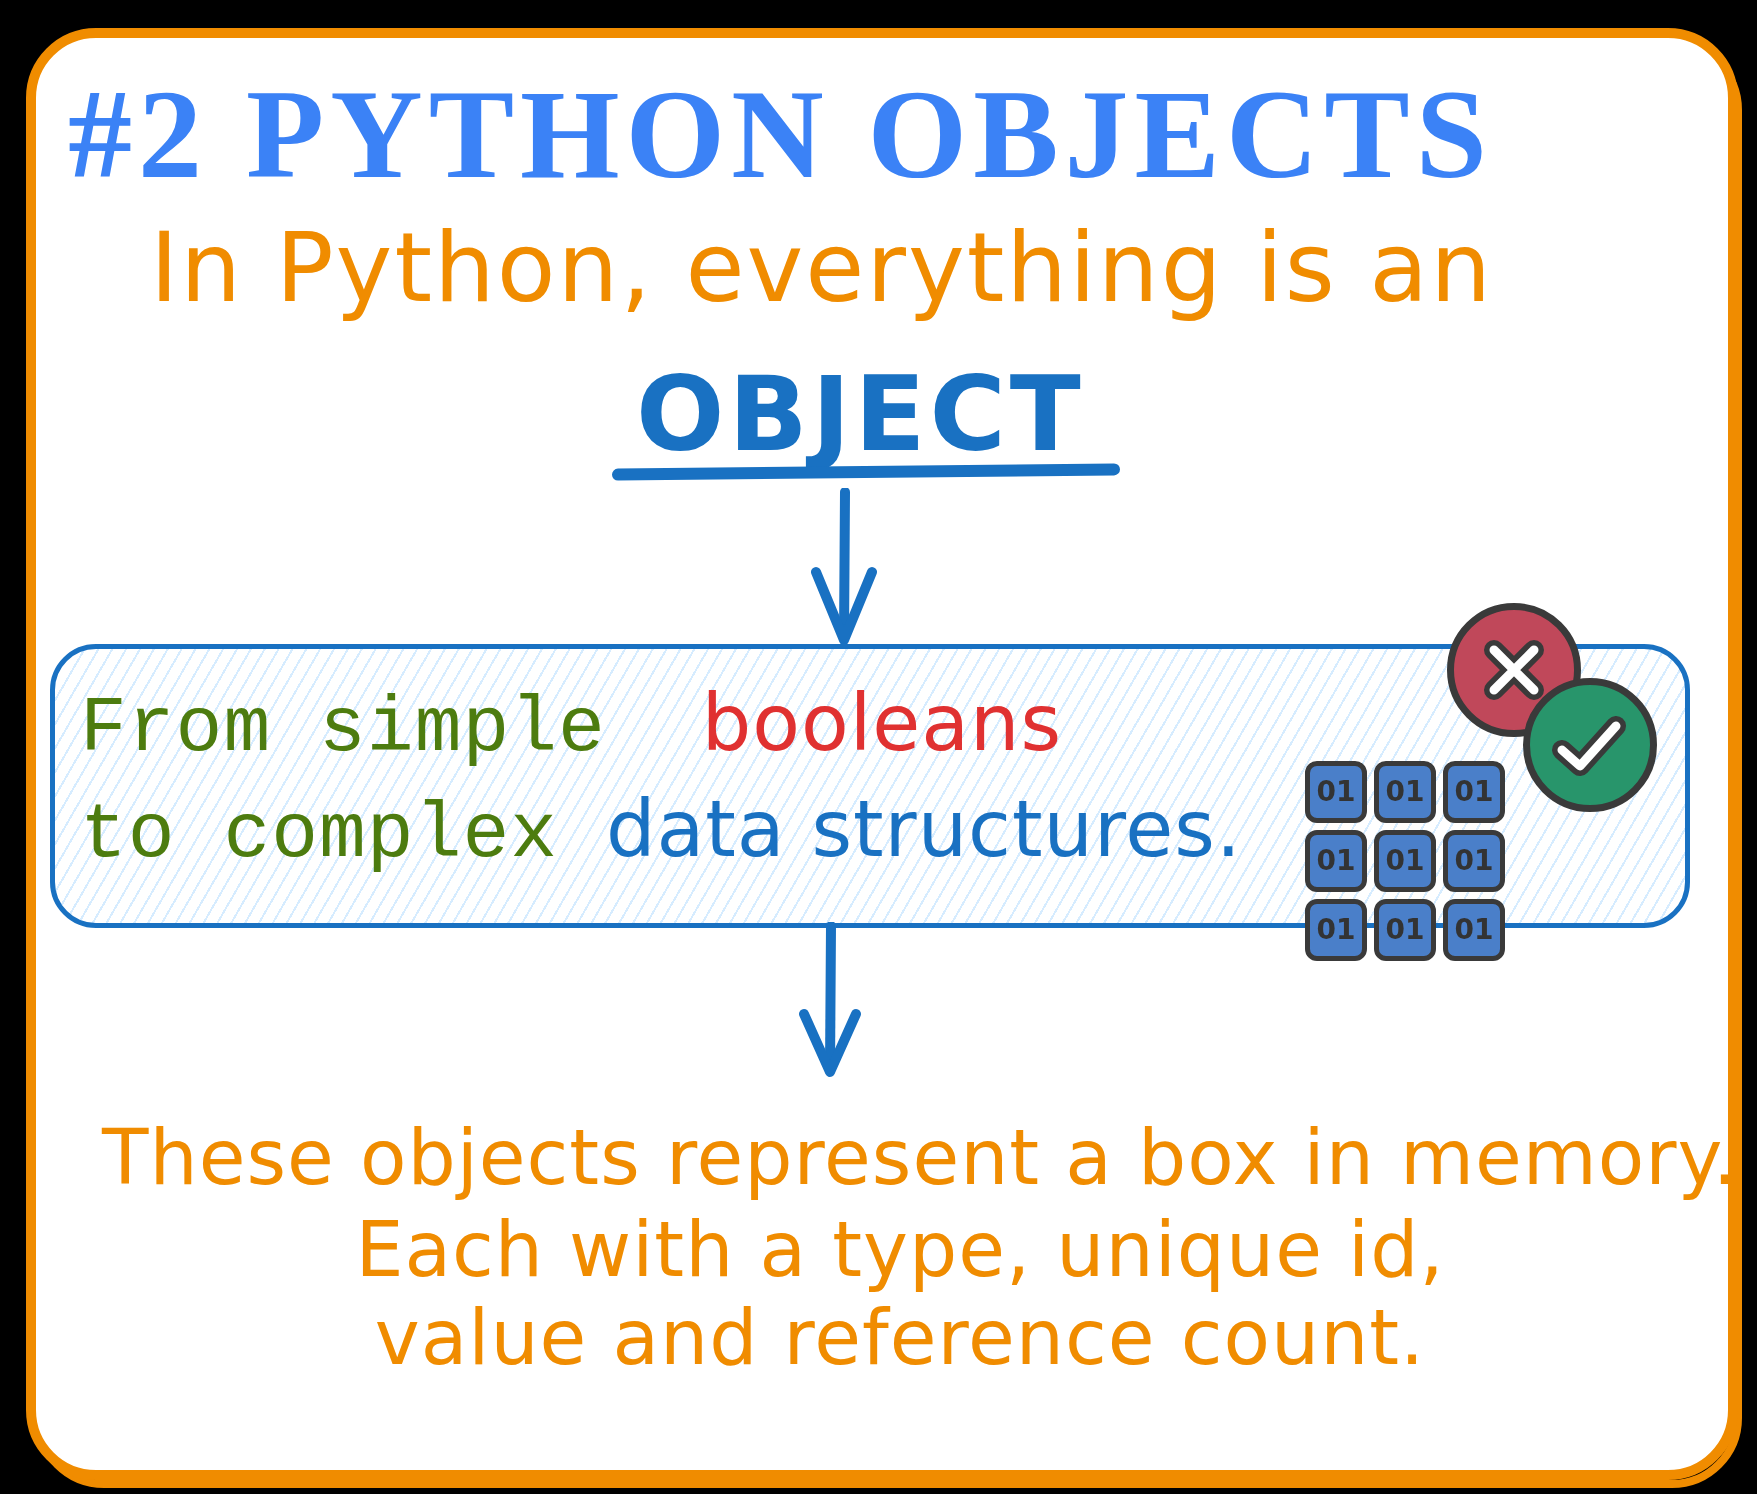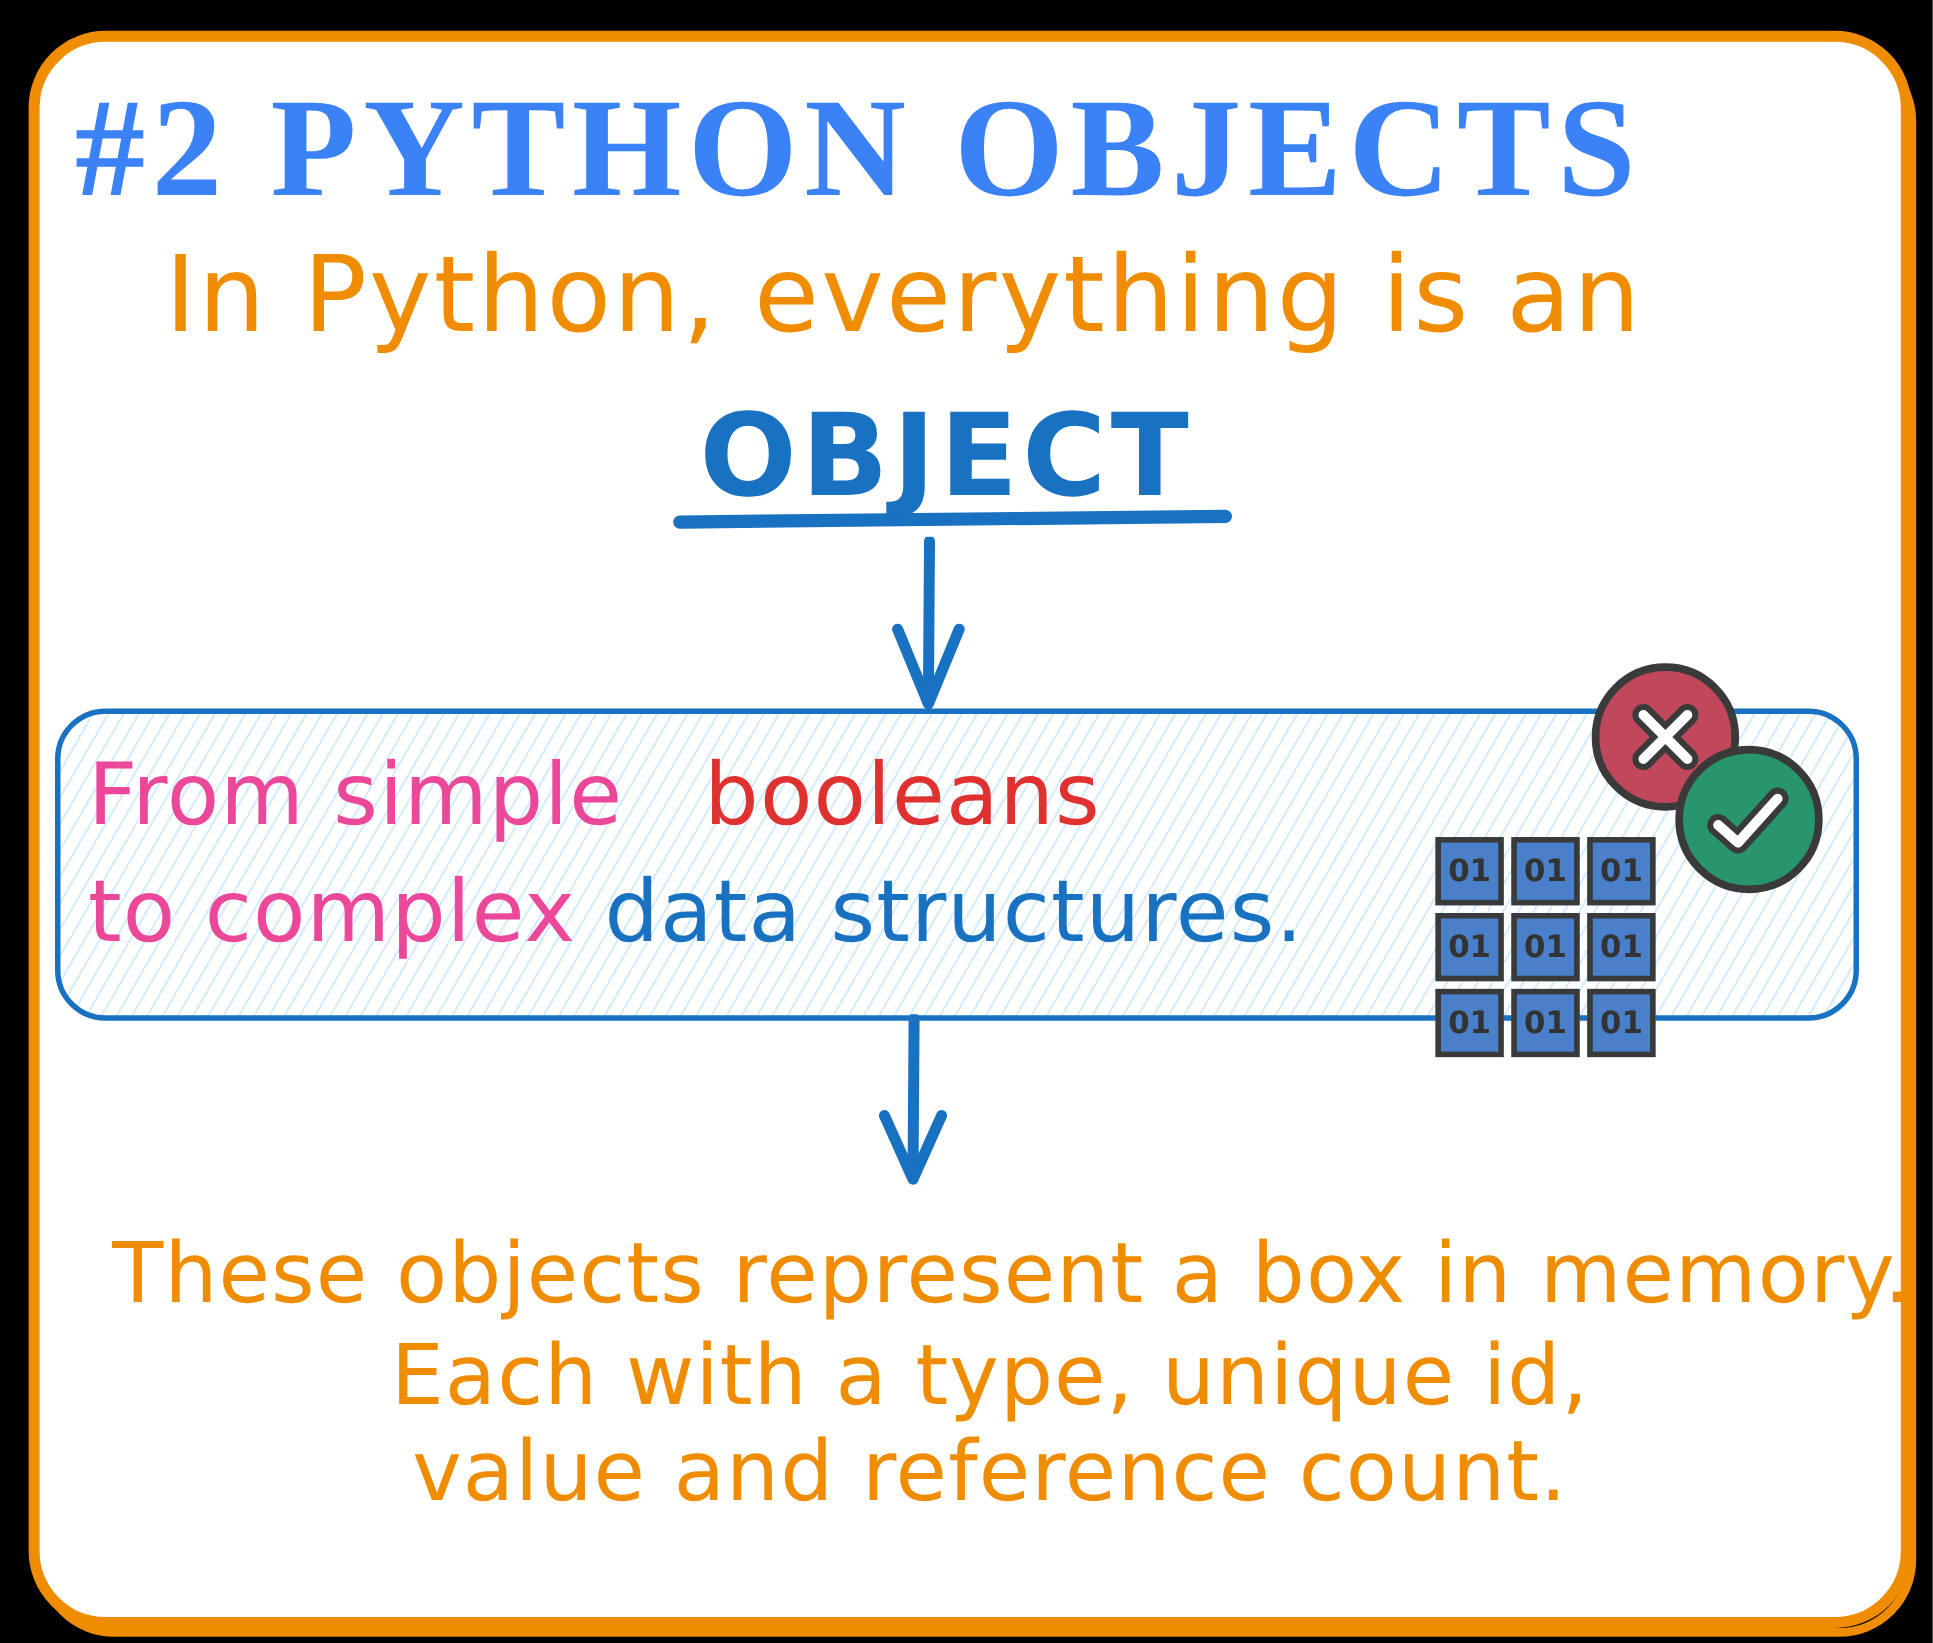--- a/index.html
+++ b/index.html
@@ -36,30 +36,30 @@
   .box {
     position: absolute; left: 50px; top: 644px; width: 1640px; height: 284px;
     border: 5px solid #1971c2; border-radius: 46px; box-sizing: border-box;
     background-color: #fff;
     background-image: repeating-linear-gradient(-60deg, transparent 0px, transparent 10px, #d6ecff 10px, #d6ecff 12px);
   }
   .box-line {
     position: absolute; font-size: 78px; white-space: nowrap; line-height: 1;
     letter-spacing: 1px;
   }
-  .orange { color: #ec4899; }
+  .orange { color: #4d7c0f; font-family: Liberation Mono, monospace; }
   .red { color: #e03131; margin-left: 48px; }
   .blue { color: #1971c2; }
   .bottom-text {
     position: absolute; left: 60px; width: 1640px; text-align: center;
     font-size: 76px; color: #f08c00; line-height: 1; white-space: nowrap; letter-spacing: 1px; margin-left: 40px;
   }
   .tile {
     position: absolute; width: 52px; height: 52px; background: #4a7fc9;
-    border: 5px solid #3a3a3a; border-radius: 0;
+    border: 5px solid #3a3a3a; border-radius: 12px;
     color: #333; font-weight: bold; font-size: 28px; text-align: center; line-height: 52px;
     font-family: "DejaVu Sans", sans-serif;
   }
   .circle {
     position: absolute; width: 120px; height: 120px; border-radius: 50%;
     border: 7px solid #3a3a3a; display: flex; align-items: center; justify-content: center;
   }
 </style>
 </head>
 <body>

